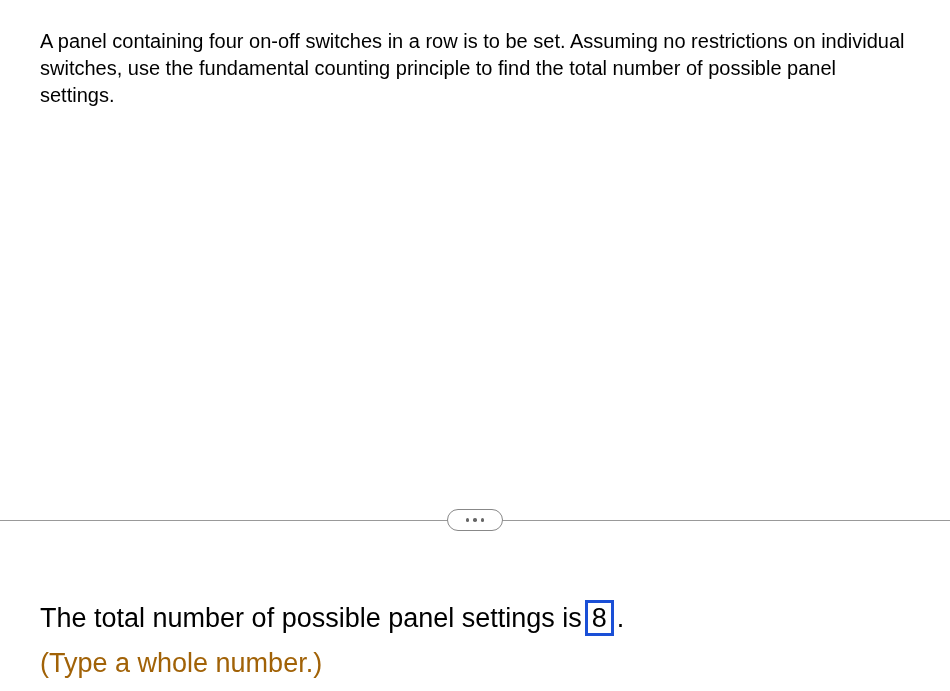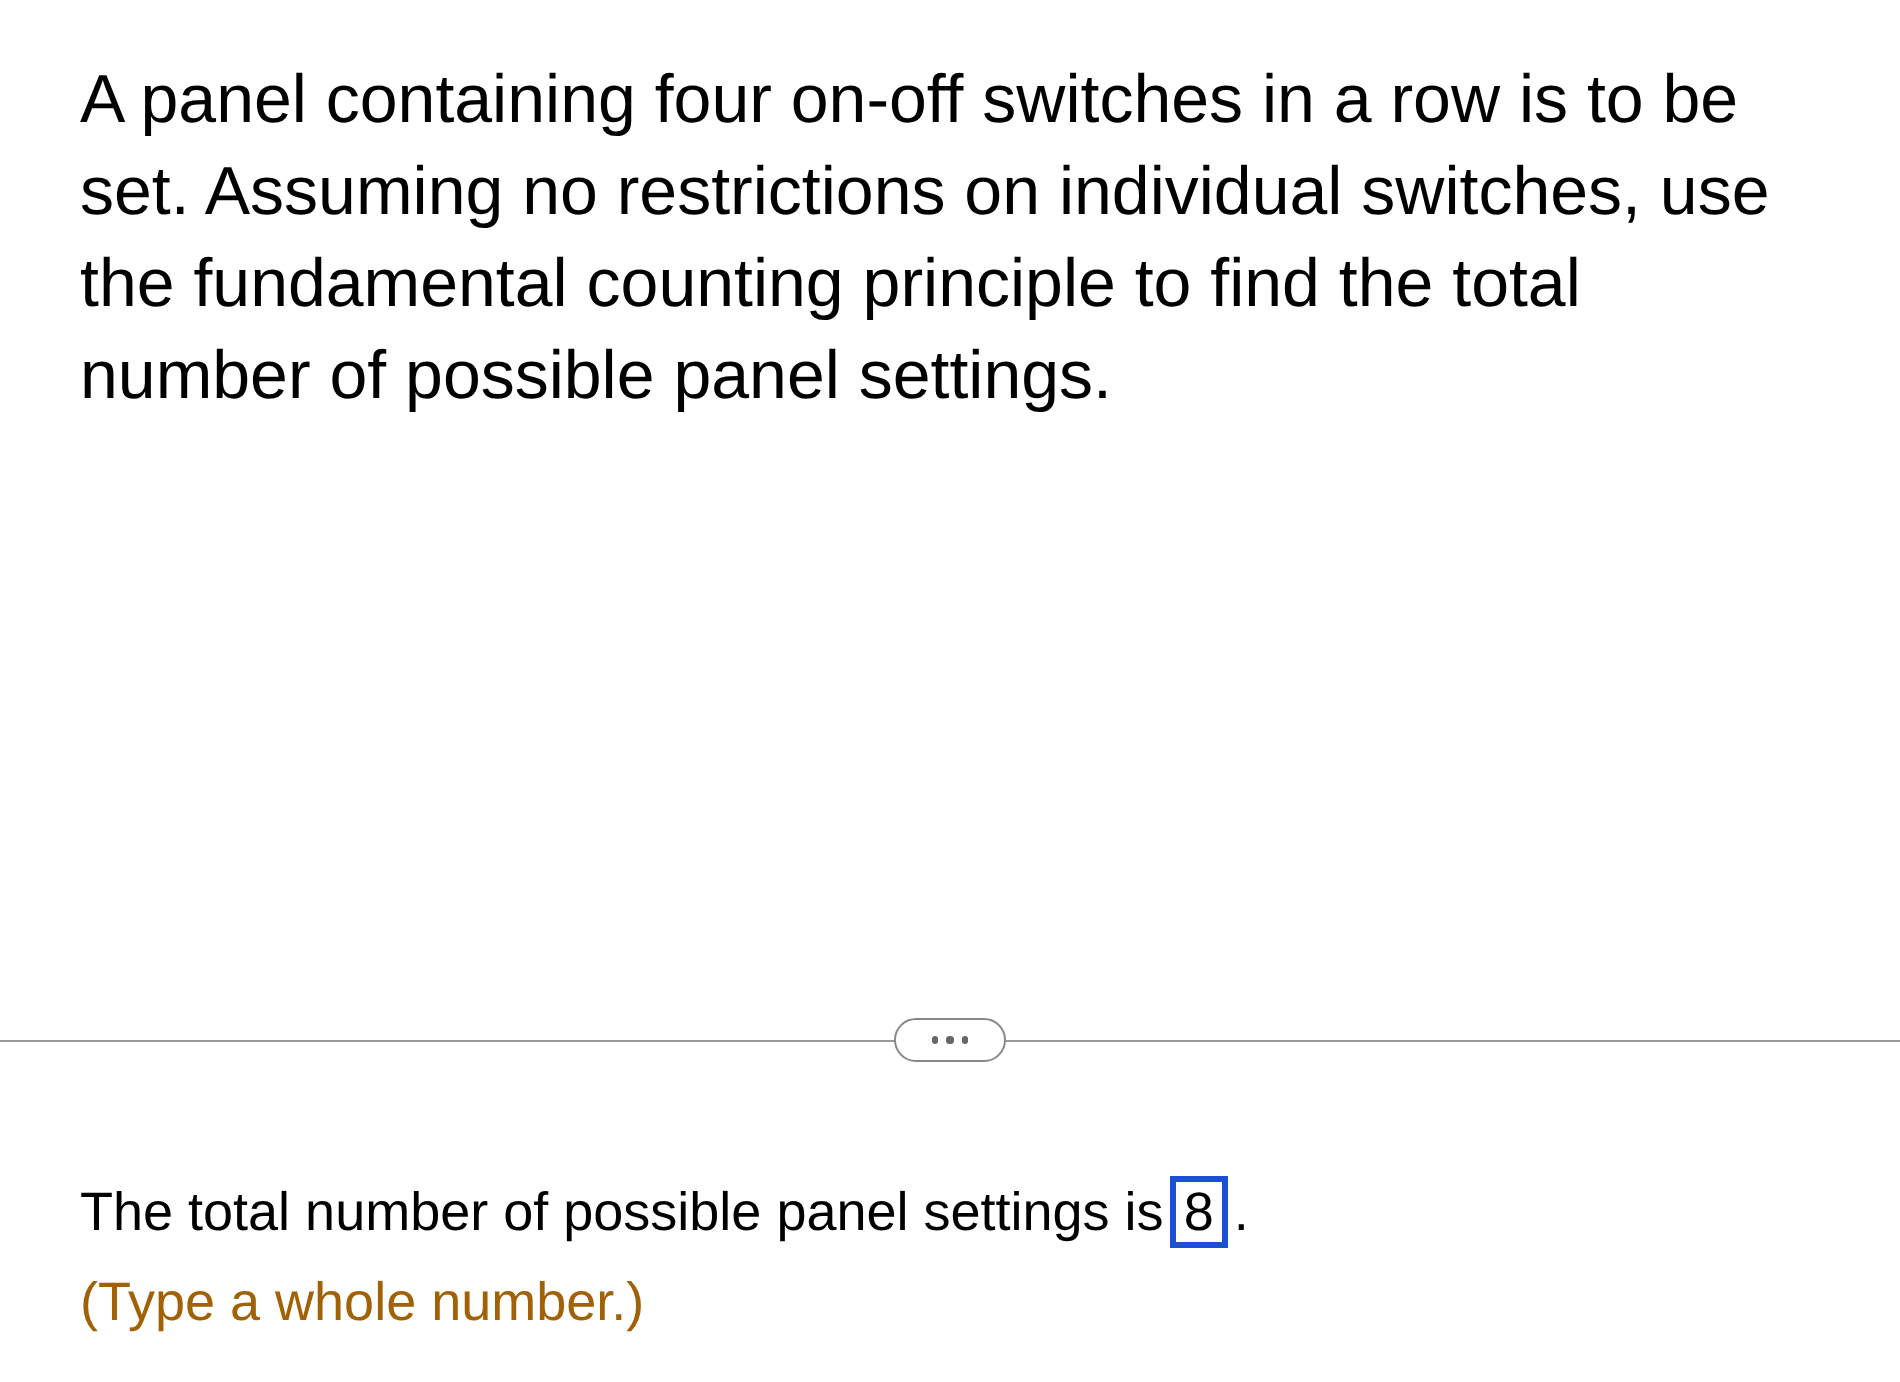--- a/index.html
+++ b/index.html
@@ -12,21 +12,21 @@
       background: #ffffff;
       width: 950px;
       height: 691px;
       overflow: hidden;
       position: relative;
     }
     .question-area {
       padding: 28px 40px 0 40px;
     }
     .question-text {
-      font-size: 34px;
+      font-size: 20px;
       line-height: 1.35;
       color: #000000;
     }
     .divider-container {
       position: absolute;
       top: 505px;
       left: 0;
       width: 100%;
       height: 30px;
       display: flex;
@@ -51,21 +51,21 @@
       z-index: 1;
     }
     .divider-dot {
       width: 3.5px;
       height: 3.5px;
       border-radius: 50%;
       background: #666666;
     }
     .answer-area {
       position: absolute;
-      top: 588px;
+      top: 600px;
       left: 40px;
       right: 40px;
     }
     .answer-line {
       font-size: 27px;
       color: #000000;
       display: flex;
       align-items: center;
       flex-wrap: wrap;
     }

